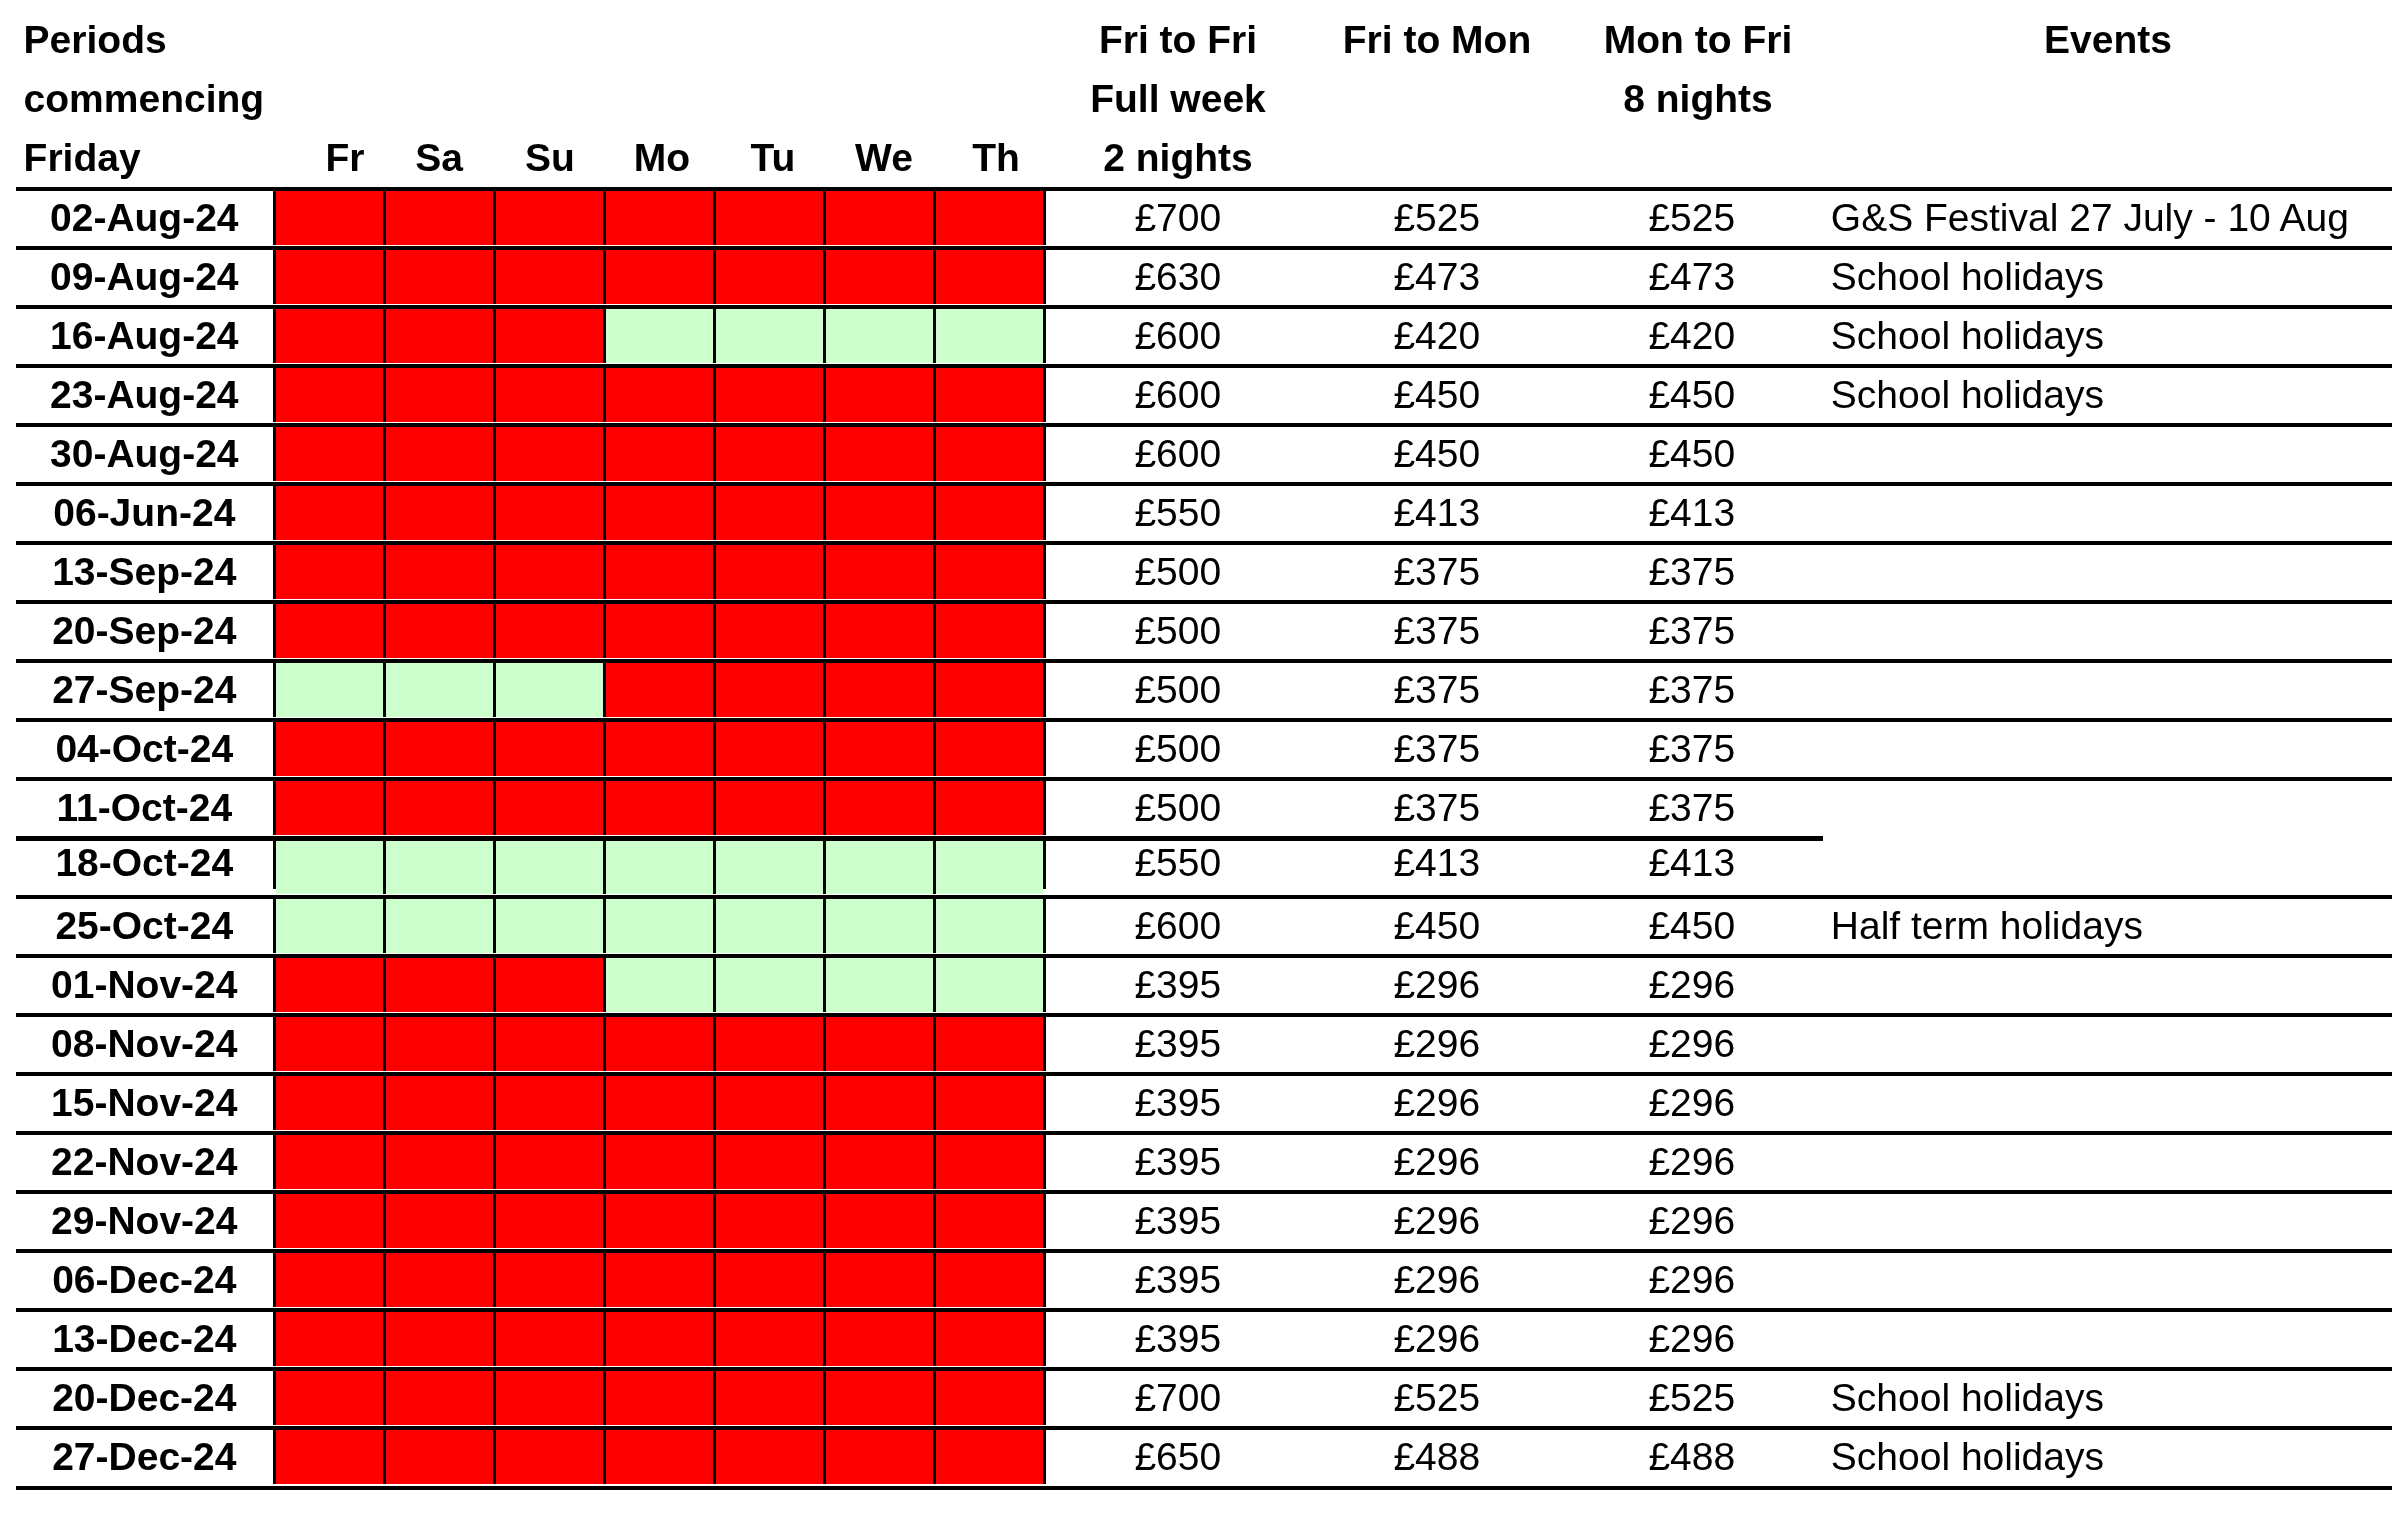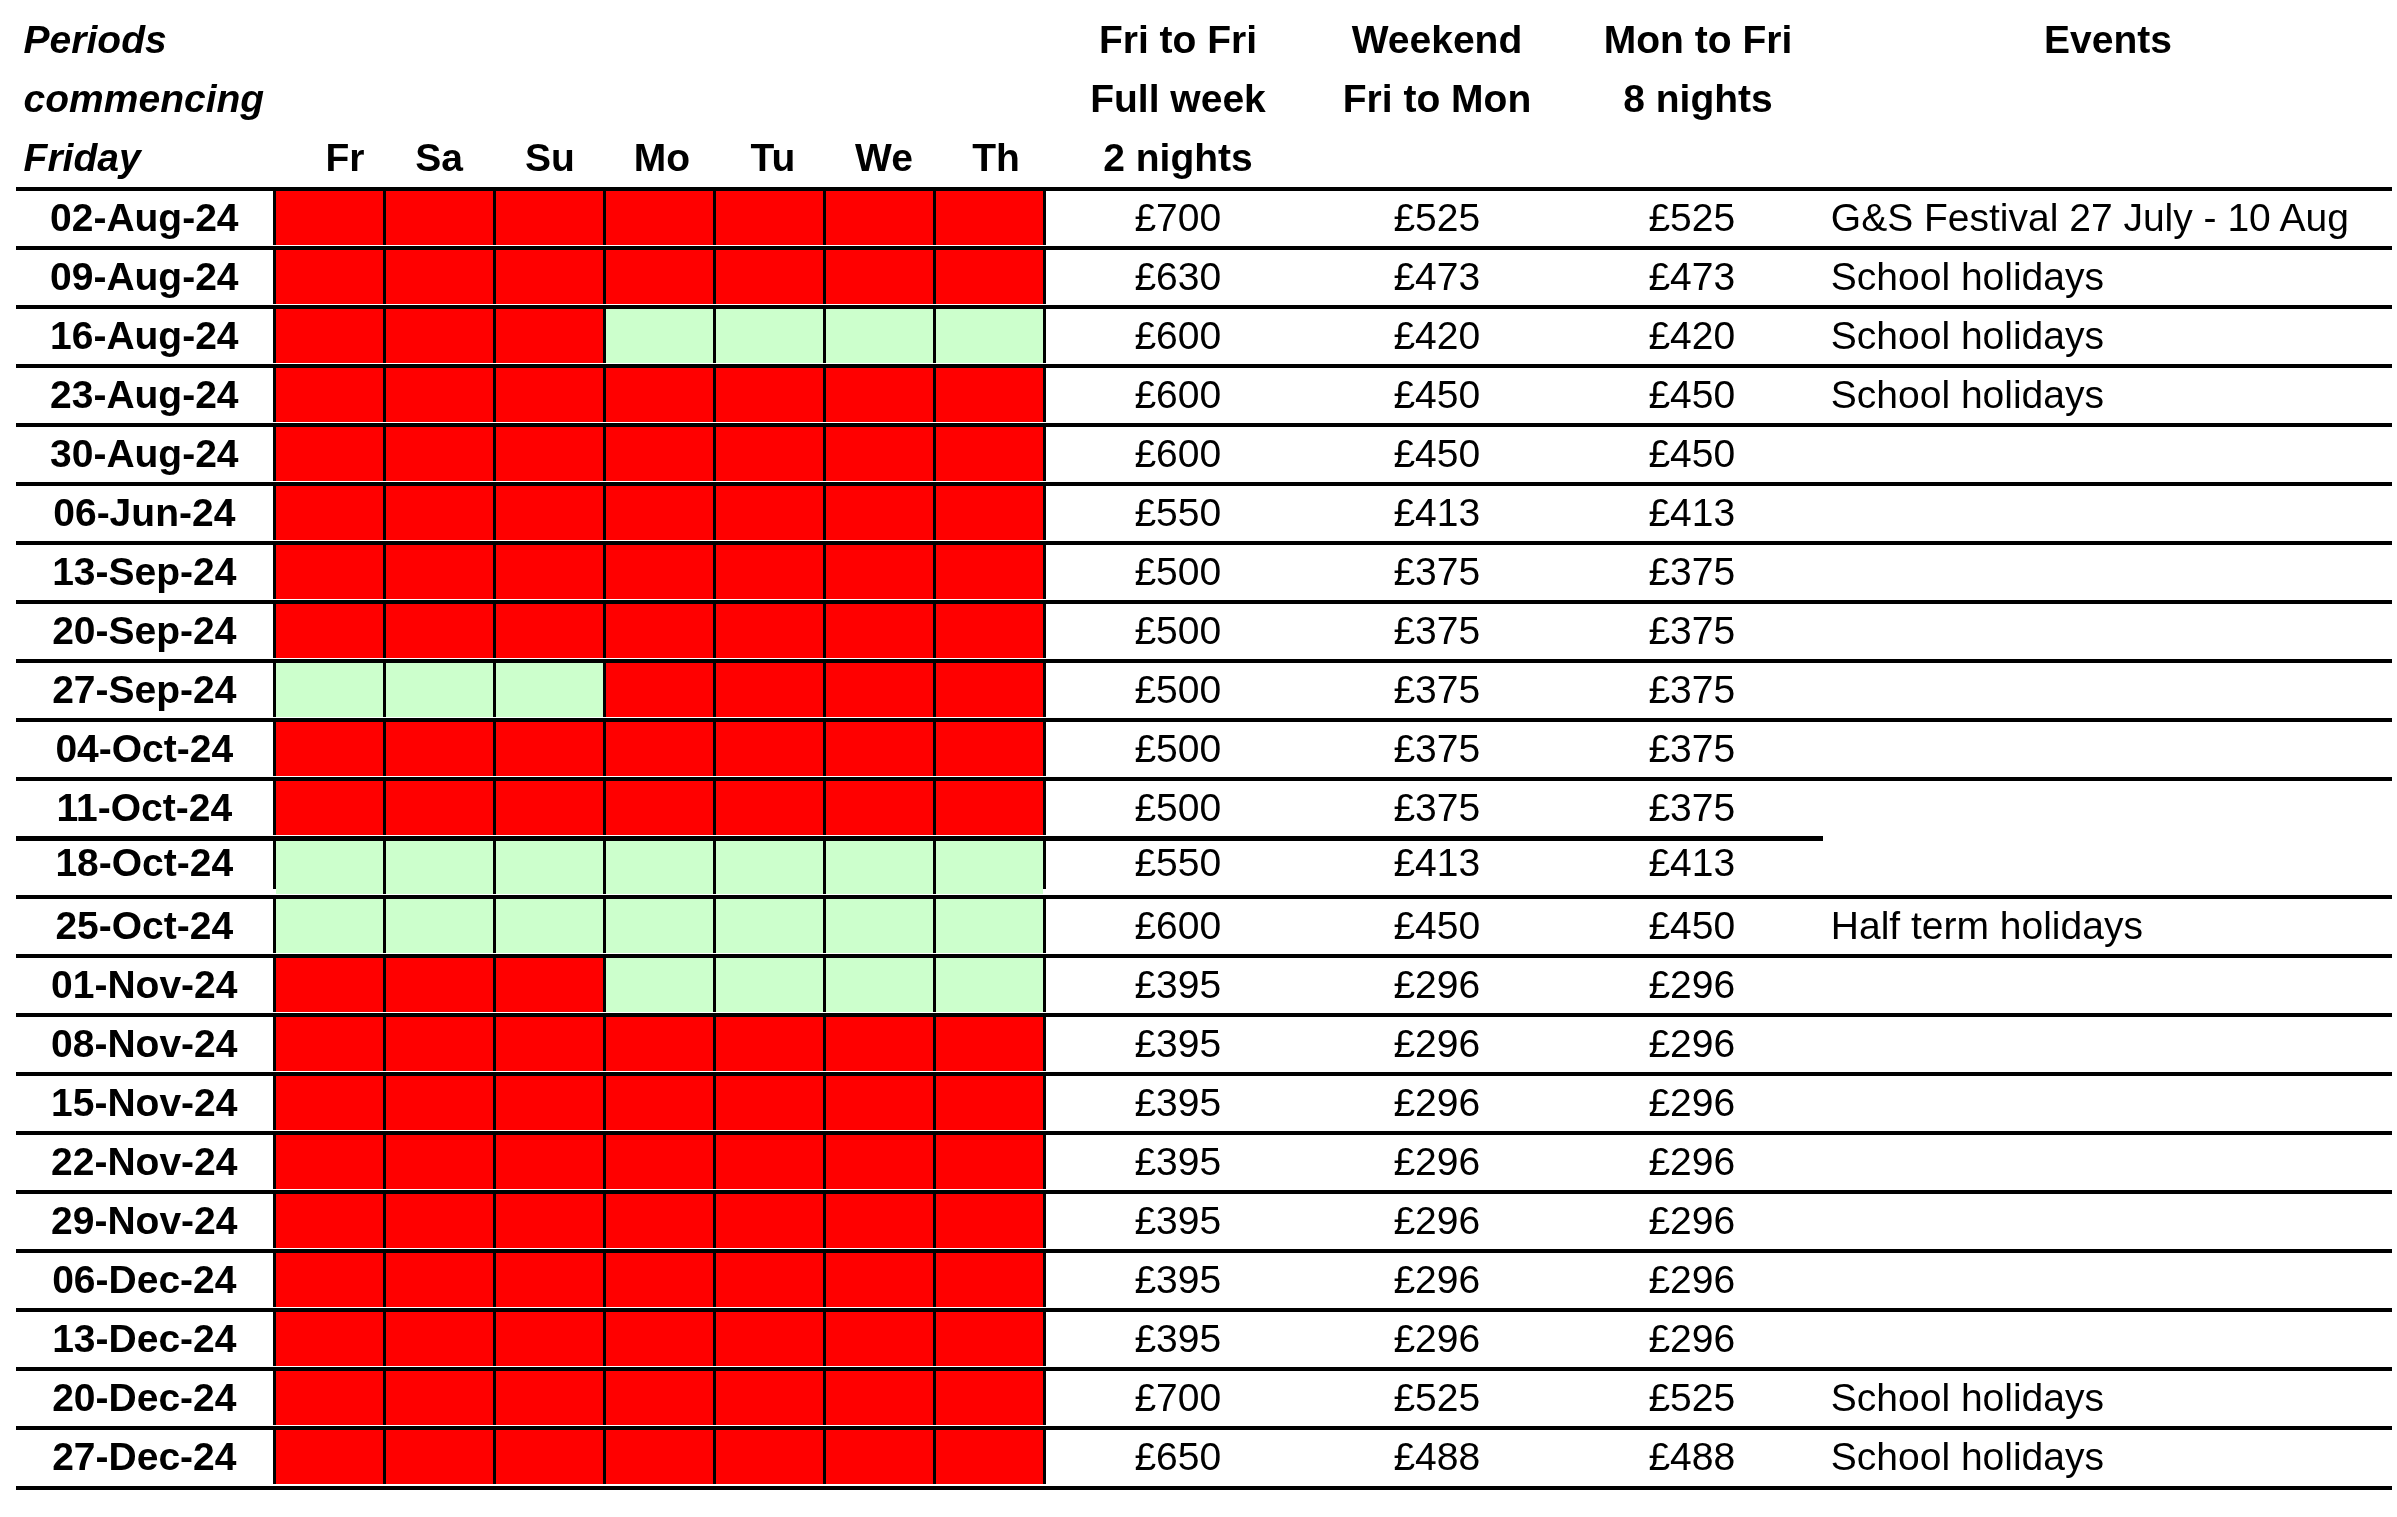--- a/index.html
+++ b/index.html
@@ -1,20 +1,20 @@
 <!DOCTYPE html>
 <html><head>
 <meta charset="utf-8">
 <style>
   html, body { margin:0; padding:0; background:#ffffff; }
   body { width:2398px; height:1517px; position:relative; overflow:hidden;
          font-family: "Liberation Sans", sans-serif; color:#000; }
   .hdr { position:absolute; top:0; height:187px; font-weight:bold; font-size:39px; line-height:59px; }
   .hdr div { white-space:nowrap; }
-  #h-period { left:23.6px; top:9.9px;font-style:italic; }
+  #h-period { left:23.6px; top:9.9px; }
   .daylbl { position:absolute; top:128px; width:110px; text-align:center; font-weight:bold; font-size:39px; line-height:59px; }
   .pricehdr { position:absolute; top:9.9px; width:256px; text-align:center; font-weight:bold; font-size:39px; line-height:59px; }
   #h-events { position:absolute; left:1832px; width:552px; top:9.9px; text-align:center; font-weight:bold; font-size:39px; line-height:59px; }
   #rows { position:absolute; left:15.8px; top:187px; width:2376px; }
   .row { position:relative; height:59px; border-top:4.9px solid #000; box-sizing:border-box; }
   .row.last { border-bottom:4.9px solid #000; height:64px; }
   .date { position:absolute; left:0; width:257px; text-align:center; font-weight:bold; font-size:39px; line-height:54px; }
   .grid { position:absolute; left:257px; top:0; height:54px; display:flex; border-left:3.9px solid #000; border-right:3.9px solid #000; }
   .cell { width:107px; height:54px; border-right:3.9px solid #000; box-sizing:content-box; }
   .cell:last-child { border-right:none; }
@@ -40,21 +40,20 @@
 <div class="daylbl" style="left:718px">Tu</div>
 <div class="daylbl" style="left:829px">We</div>
 <div class="daylbl" style="left:941px">Th</div>
 
 <div class="pricehdr" style="left:1050px">
   <div>Fri to Fri</div>
   <div>Full week</div>
   <div>2 nights</div>
 </div>
 <div class="pricehdr" style="left:1309px">
-  <div>Weekend</div>
   <div>Fri to Mon</div>
 </div>
 <div class="pricehdr" style="left:1570px">
   <div>Mon to Fri</div>
   <div>8 nights</div>
 </div>
 <div id="h-events">Events</div>
 
 <div id="rows">
     <div class="row">

